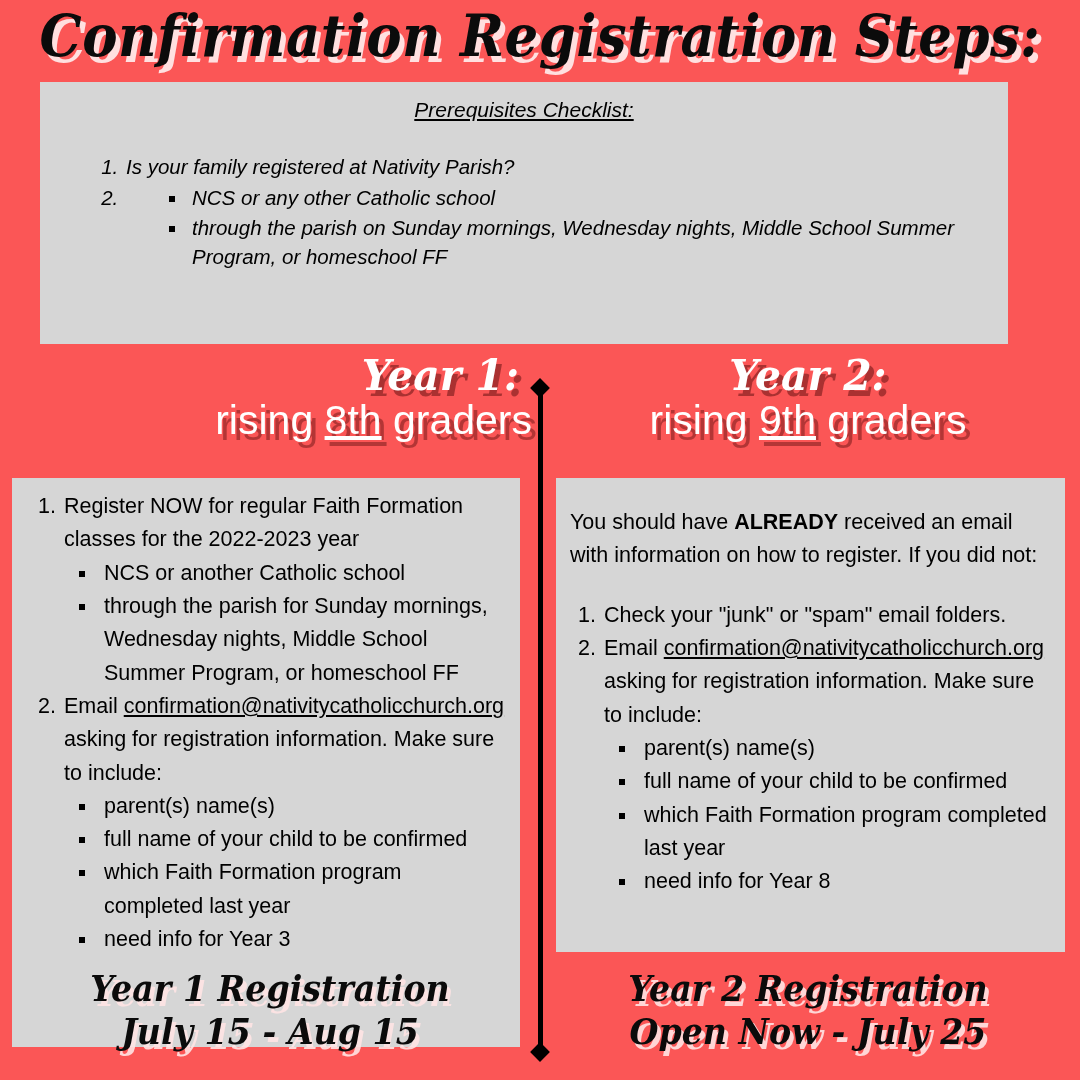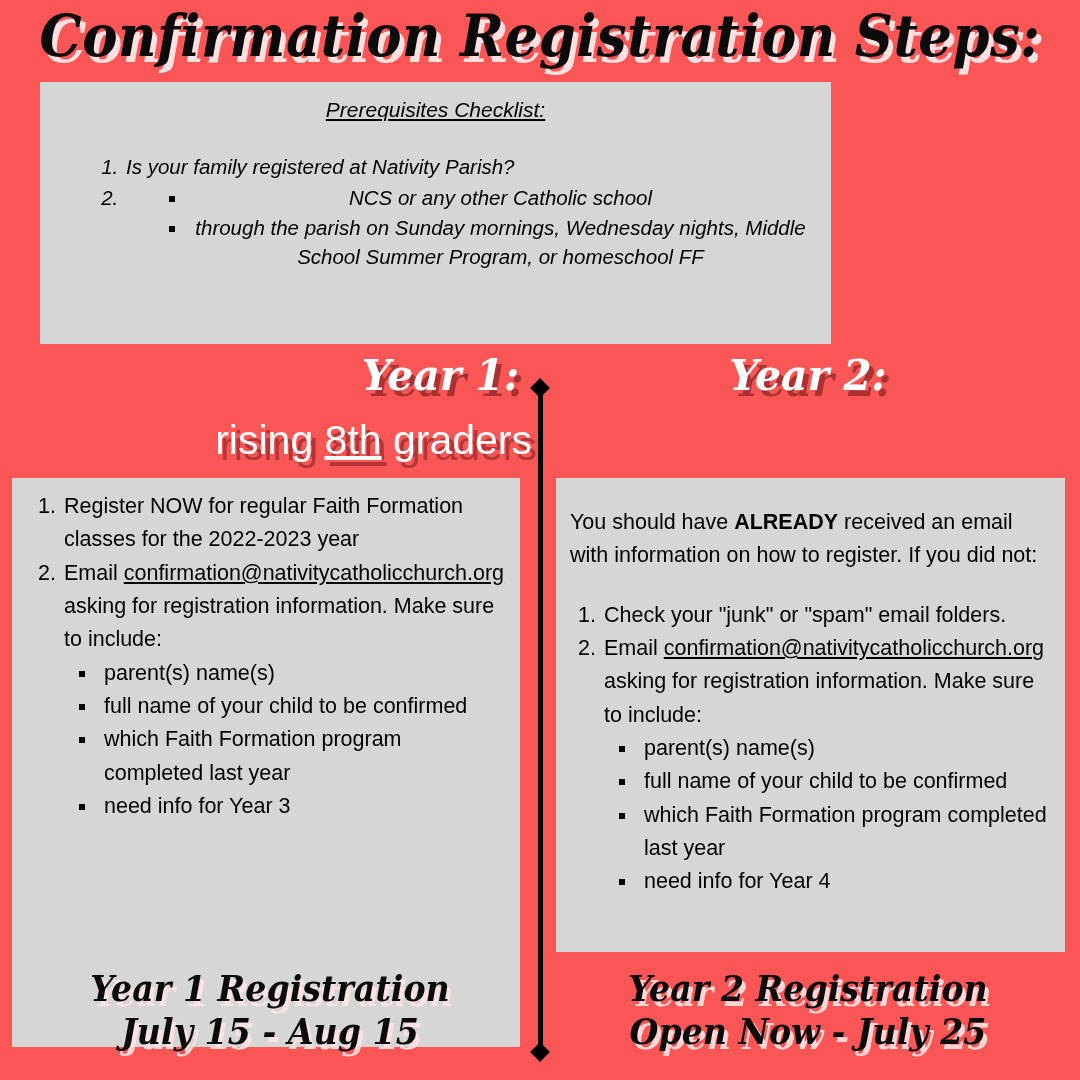--- a/index.html
+++ b/index.html
@@ -32,21 +32,21 @@
     white-space: nowrap;
     transform: scaleX(0.93);
     transform-origin: 50% 50%;
   }
 
   
   .prereq-panel {
     position: absolute;
     left: 40px;
     top: 82px;
-    width: 791px;
+    width: 968px;
     height: 262px;
     background: #d6d6d6;
     box-sizing: border-box;
     padding: 16px 22px 10px 22px;
   }
   .prereq-heading {
     text-align: center;
     font-style: italic;
     font-size: 21px;
     color: #000;
@@ -66,21 +66,21 @@
     padding-left: 2px;
   }
   .prereq-sublist {
     list-style-type: square;
     margin: 2px 0 0 0;
     padding-left: 62px;
     font-style: italic;
     font-size: 20.5px;
     line-height: 1.43;
   }
-  .prereq-sublist > li { padding-left: 4px; text-align: center; }
+  .prereq-sublist > li { padding-left: 4px; }
 
   
   .year-head {
     position: absolute;
     top: 352px;
     width: 520px;
     text-align: center;
     pointer-events: none;
   }
   .year-head.left  { left: 12px; text-align: right; }
@@ -95,21 +95,21 @@
     text-shadow: 5px 6px 0 rgba(120, 28, 28, 0.62);
     line-height: 1.08;
     transform: scaleX(0.95);
   }
   .year-sub {
     font-family: "Liberation Sans", sans-serif;
     font-size: 41px;
     color: #ffffff;
     text-shadow: 5px 6px 0 rgba(120, 28, 28, 0.55);
     line-height: 1.12;
-    margin-top: 20px;
+    margin-top: 0;
     white-space: nowrap;
   }
   .year-sub u { text-decoration: underline; text-underline-offset: 2px; }
 
   
   .content-box {
     position: absolute;
     top: 478px;
     background: #d6d6d6;
     box-sizing: border-box;
@@ -221,26 +221,31 @@
   </ol>
 </div>
 
 <div class="year-head left">
   <div class="year-script">Year 1:</div>
   <div class="year-sub"><span>rising </span><u>8th</u><span> graders</span></div>
 </div>
 
 <div class="year-head right">
   <div class="year-script">Year 2:</div>
+  <div class="year-sub"><span>rising </span><u>9th</u><span> graders</span></div>
 </div>
 
 <div class="content-box left">
   <ol class="main-list">
     <li>
       <span>Register NOW for regular Faith Formation classes for the 2022-2023 year</span>
+      <ul class="sub-list">
+        <li>NCS or another Catholic school</li>
+        <li>through the parish for Sunday mornings, Wednesday nights, Middle School Summer Program, or homeschool FF</li>
+      </ul>
     </li>
     <li>
       <span>Email </span><a class="email-link" href="#">confirmation@nativitycatholicchurch.org</a><span> asking for registration information. Make sure to include:</span>
       <ul class="sub-list">
         <li>parent(s) name(s)</li>
         <li>full name of your child to be confirmed</li>
         <li>which Faith Formation program completed last year</li>
         <li>need info for Year 3</li>
       </ul>
     </li>
@@ -250,21 +255,21 @@
 <div class="content-box right">
   <p class="intro-para"><span>You should have </span><b>ALREADY</b><span> received an email with information on how to register.  If you did not:</span></p>
   <ol class="main-list">
     <li>Check your "junk" or "spam" email folders.</li>
     <li>
       <span>Email </span><a class="email-link" href="#">confirmation@nativitycatholicchurch.org</a><span> asking for registration information.  Make sure to include:</span>
       <ul class="sub-list">
         <li>parent(s) name(s)</li>
         <li>full name of your child to be confirmed</li>
         <li>which Faith Formation program completed last year</li>
-        <li>need info for Year 4</li>
+        <li>need info for Year 8</li>
       </ul>
     </li>
   </ol>
 </div>
 
 <div class="divider">
   <div class="dia top"></div>
   <div class="line"></div>
   <div class="dia bottom"></div>
 </div>

